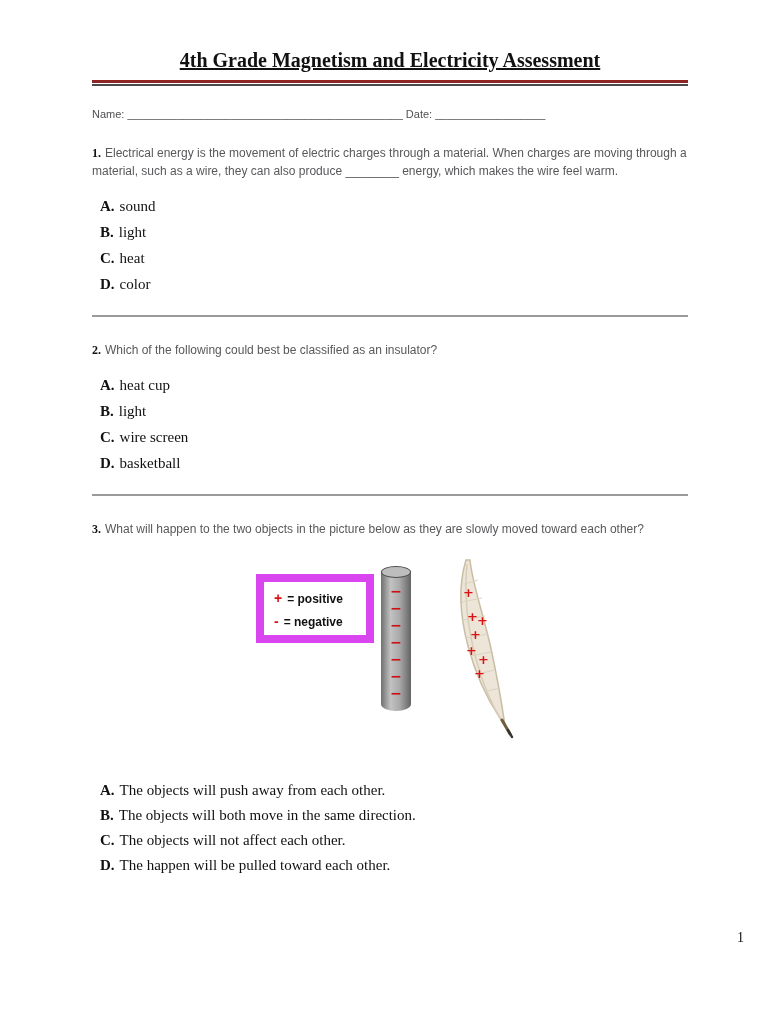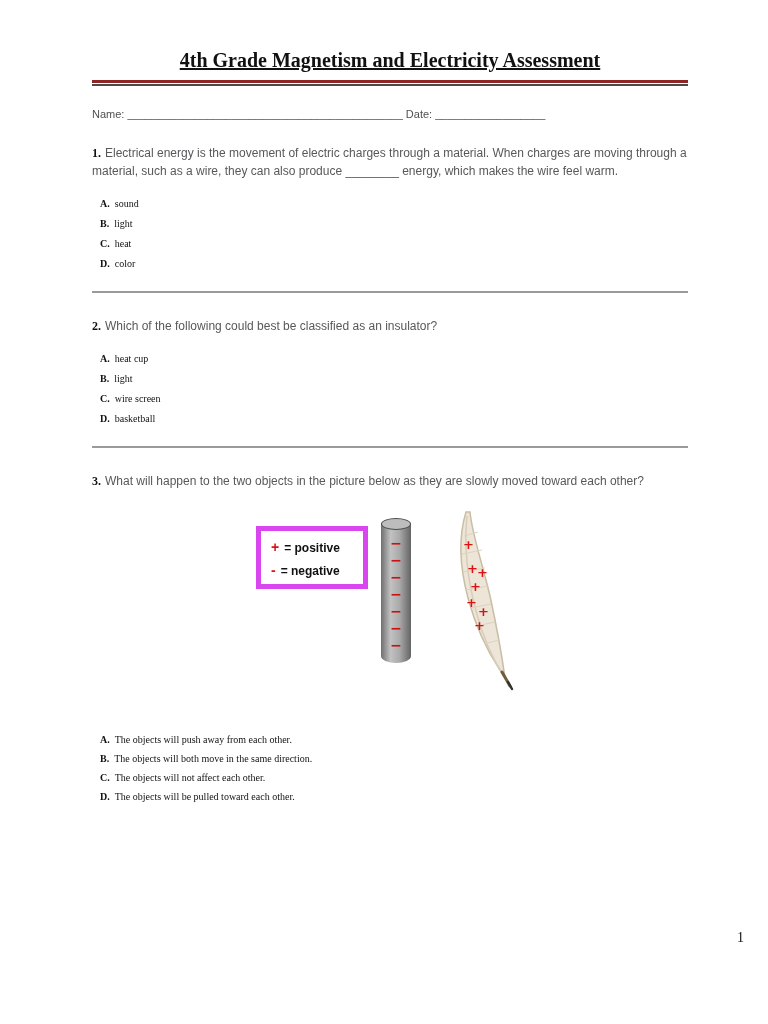--- a/index.html
+++ b/index.html
@@ -64,21 +64,21 @@
     color: #111111;
     margin-right: 4px;
   }
   .options {
     margin-top: 18px;
     margin-left: 8px;
   }
   .option {
     margin-bottom: 9px;
     font-family: "Liberation Serif", serif;
-    font-size: 10px;
+    font-size: 15px;
     color: #111111;
   }
   .letter {
     font-weight: bold;
     margin-right: 5px;
   }
   .divider {
     margin-top: 22px;
     height: 2px;
     background: #9a9a9a;
@@ -88,21 +88,21 @@
     position: relative;
     margin-top: 16px;
     height: 210px;
   }
   .legend-box {
     position: absolute;
     left: 164px;
     top: 20px;
     width: 86px;
     padding: 8px 6px 6px 10px;
-    border: 5px solid #d946ef;
+    border: 8px solid #d946ef;
     background: #ffffff;
     font-family: "Liberation Sans", sans-serif;
     font-size: 12px;
     font-weight: bold;
     color: #111111;
   }
   .legend-row { margin-bottom: 7px; white-space: nowrap; }
   .legend-row:last-child { margin-bottom: 0; }
   .legend-sym {
     color: #dd1111;
@@ -285,20 +285,20 @@
       <div class="option">
         <span class="letter">A.</span><span>The objects will push away from each other.</span>
       </div>
       <div class="option">
         <span class="letter">B.</span><span>The objects will both move in the same direction.</span>
       </div>
       <div class="option">
         <span class="letter">C.</span><span>The objects will not affect each other.</span>
       </div>
       <div class="option">
-        <span class="letter">D.</span><span>The objects will be pulled toward each other.</span>
+        <span class="letter">D.</span><span>The happen will be pulled toward each other.</span>
       </div>
     </div>
 
   </div>
 
   <div class="page-number">1</div>
 </div>
 
 </body></html>

